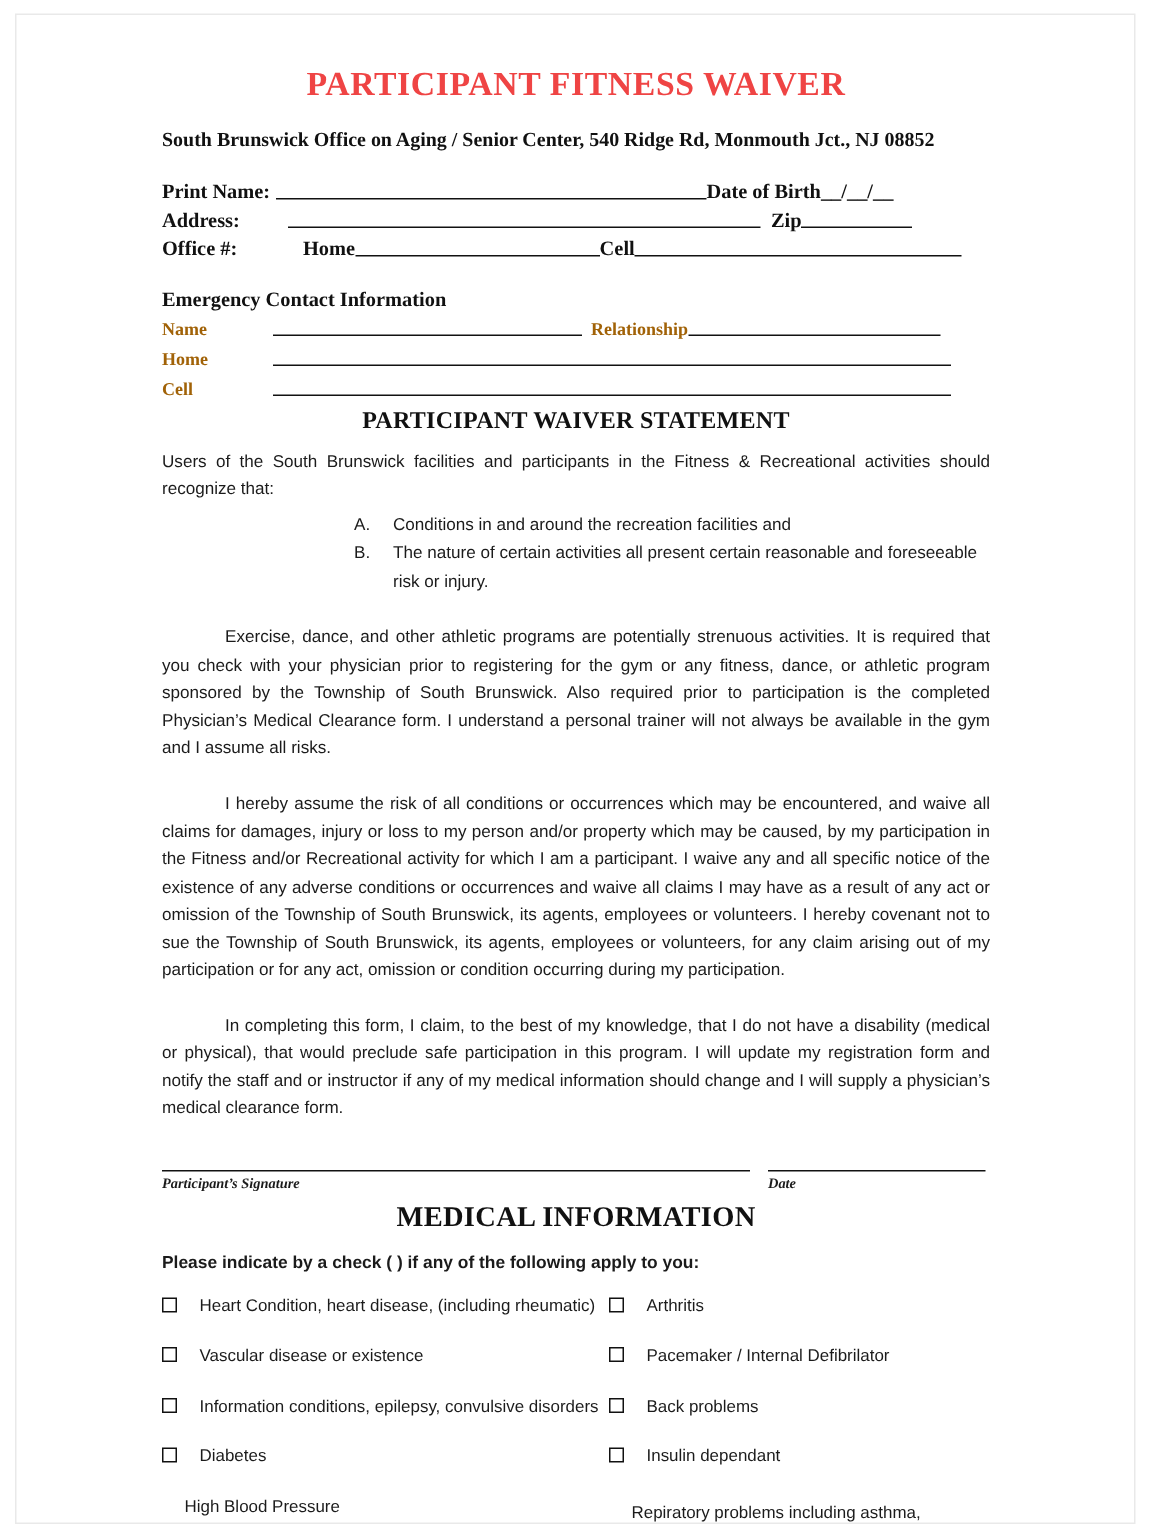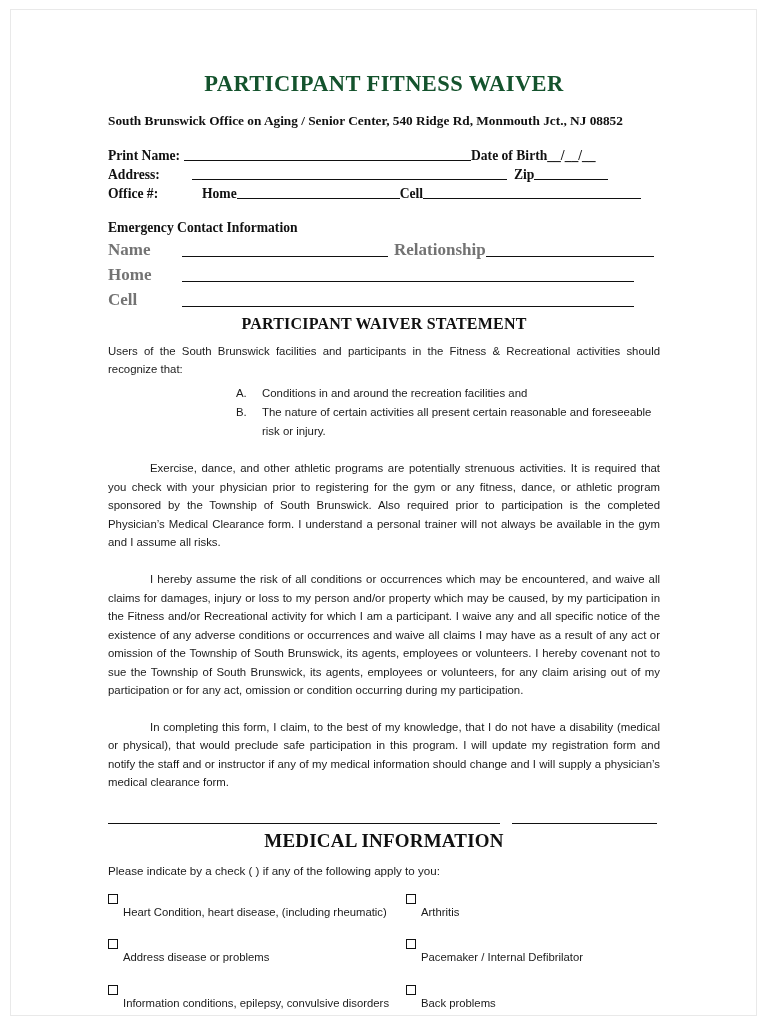--- a/index.html
+++ b/index.html
@@ -32,22 +32,22 @@
     width: 552px;
   }
 
   
   .doc-title {
     text-align: center;
     font-family: "Liberation Serif", serif;
     font-weight: bold;
     font-size: 22.5px;
     letter-spacing: 0.4px;
-    color: #14532d;
-    margin-top: 72px;
+    color: #ef4444;
+    margin-top: 44px;
     line-height: 1.1;
   }
   .doc-subtitle {
     font-family: "Liberation Serif", serif;
     font-weight: bold;
     font-size: 13.3px;
     color: #111111;
     margin-top: 16px;
     white-space: nowrap;
   }
@@ -82,22 +82,22 @@
     font-size: 13.6px;
     color: #111111;
     margin-top: 18px;
     margin-bottom: 4px;
   }
   .ec-row {
     display: flex;
     align-items: flex-end;
     font-family: "Liberation Serif", serif;
     font-weight: bold;
-    font-size: 17px;
-    color: #737373;
+    font-size: 12px;
+    color: #a16207;
     margin-bottom: 5px;
     white-space: nowrap;
   }
   .ec-lbl { width: 74px; flex: none; }
 
   .center-heading {
     text-align: center;
     font-family: "Liberation Serif", serif;
     font-weight: bold;
     font-size: 16px;
@@ -169,38 +169,37 @@
     text-align: center;
     font-family: "Liberation Serif", serif;
     font-weight: bold;
     font-size: 19px;
     color: #111111;
     margin-top: 6px;
     letter-spacing: 0.2px;
   }
   .medical-instruction {
     font-family: "Liberation Sans", sans-serif;
-    font-weight: normal;
+    font-weight: bold;
     font-size: 11.6px;
     color: #1b1b1b;
     margin-top: 12px;
   }
 
   
   .check-area {
     display: flex;
     margin-top: 15px;
   }
   .check-col-left { width: 298px; flex: none; }
   .check-col-right { width: 254px; flex: none; }
   .check-item {
     display: flex;
     align-items: flex-start;
     margin-bottom: 16px;
-    flex-direction: column;
   }
   .checkbox {
     width: 8px;
     height: 8px;
     border: 1.7px solid #111111;
     background: #ffffff;
     flex: none;
     margin-top: 2px;
     box-sizing: content-box;
   }
@@ -291,35 +290,39 @@
     <div class="body-text para">Exercise, dance, and other athletic programs are potentially strenuous activities.  It is required that you check with your physician prior to registering for the gym or any fitness, dance, or athletic program sponsored by the Township of South Brunswick.   Also required prior to participation is the completed Physician’s Medical Clearance form.  I understand a personal trainer will not always be available in the gym and I assume all risks.</div>
     <div class="body-text para">I hereby assume the risk of all conditions or occurrences which may be encountered, and waive all claims for damages, injury or loss to my person and/or property which may be caused, by my participation in the Fitness and/or Recreational activity for which I am a participant.  I waive any and all specific notice of the existence of any adverse conditions or occurrences and waive all claims I may have as a result of any act or omission of the Township of South Brunswick, its agents, employees or volunteers. I hereby covenant not to sue the Township of South Brunswick, its agents, employees or volunteers, for any claim arising out of my participation or for any act, omission or condition occurring during my participation.</div>
     <div class="body-text para para-tight">In completing this form, I claim, to the best of my knowledge, that I do not have a disability (medical or physical), that would preclude safe participation in this program.  I will update my registration form and notify the staff and or instructor if any of my medical information should change and I will supply a physician’s medical clearance form.</div>
 
     <div class="sig-block">
       <div class="sig-lines">
         <span class="sig-line-long"></span>
         <span class="sig-spacer"></span>
         <span class="sig-line-short"></span>
       </div>
+      <div class="sig-captions">
+        <span class="sig-cap sig-cap-left">Participant’s Signature</span>
+        <span class="sig-cap">Date</span>
+      </div>
     </div>
 
     <div class="medical-heading">MEDICAL INFORMATION</div>
     <div class="medical-instruction">Please indicate by a check ( ) if any of the following apply to you:</div>
 
     <div class="check-area">
 
       <div class="check-col-left">
         <div class="check-item">
           <span class="checkbox"></span>
           <span class="check-label">Heart Condition, heart disease, (including rheumatic)</span>
         </div>
         <div class="check-item">
           <span class="checkbox"></span>
-          <span class="check-label">Address disease or problems</span>
+          <span class="check-label">Vascular disease or existence</span>
         </div>
         <div class="check-item">
           <span class="checkbox"></span>
           <span class="check-label">Information conditions, epilepsy, convulsive disorders</span>
         </div>
         <div class="check-item">
           <span class="checkbox"></span>
           <span class="check-label">Diabetes</span>
         </div>
         <div class="check-item">

